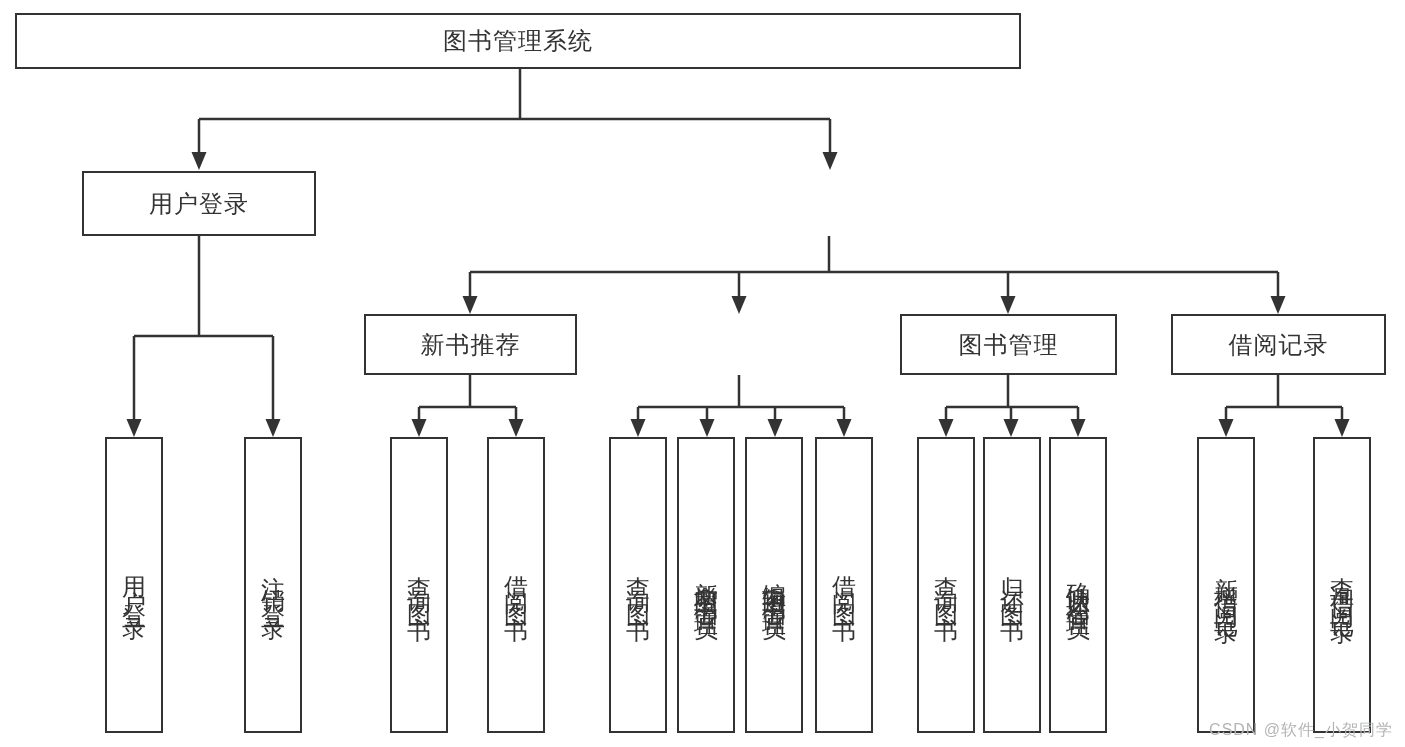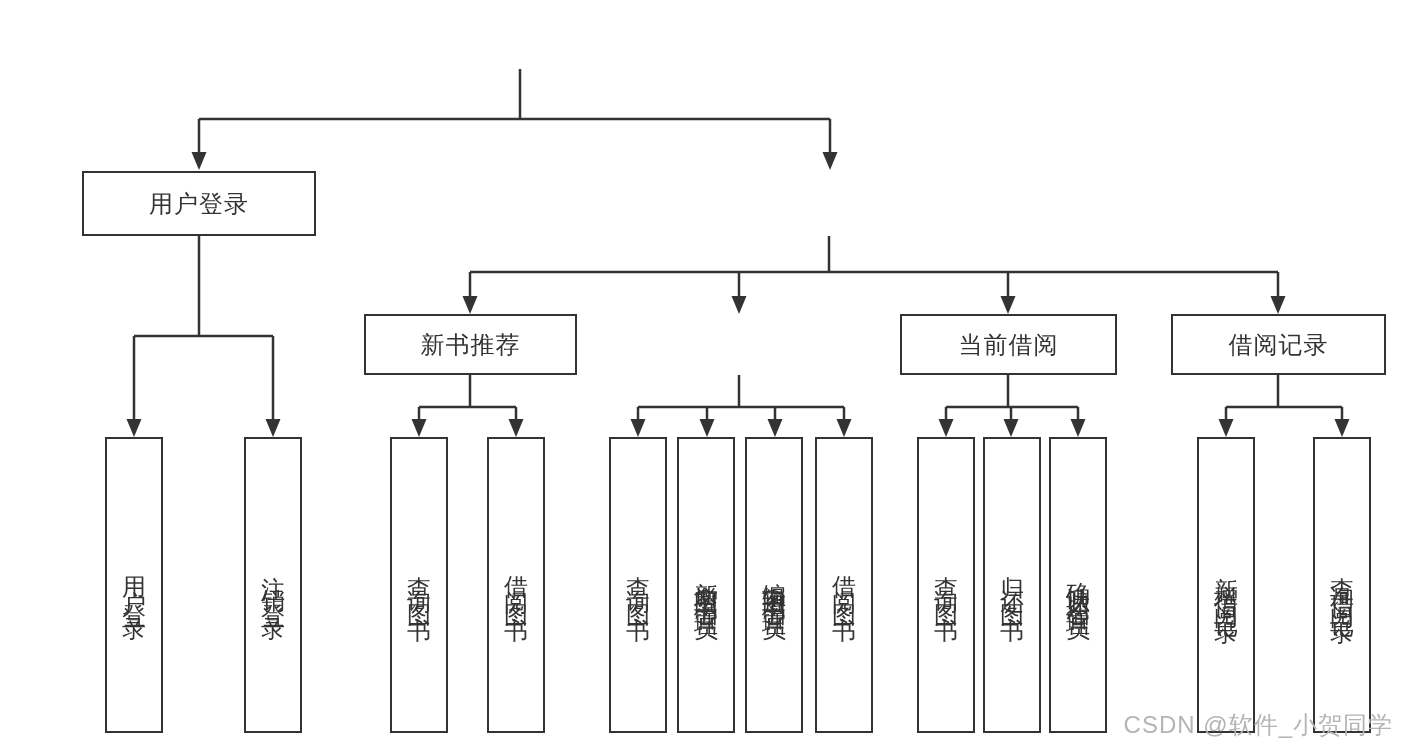--- a/index.html
+++ b/index.html
@@ -74,21 +74,21 @@
   .l8  { left: 815px; }
   .l9  { left: 917px; }
   .l10 { left: 983px; }
   .l11 { left: 1049px; }
   .l12 { left: 1197px; }
   .l13 { left: 1313px; }
   .watermark {
     position: absolute;
     right: 12px;
     bottom: 6px;
-    font-size: 24px;
+    font-size: 16px;
     color: var(--watermark);
     letter-spacing: 1px;
     pointer-events: none;
   }
 </style>
 </head>
 <body>
 
 <div class="canvas">
 
@@ -147,30 +147,33 @@
     <polygon points="1078,437 1070.5,419 1085.5,419"></polygon>
 
     <line x1="1278" y1="375" x2="1278" y2="407"></line>
     <line x1="1226" y1="407" x2="1342" y2="407"></line>
     <line x1="1226" y1="407" x2="1226" y2="420"></line>
     <polygon points="1226,437 1218.5,419 1233.5,419"></polygon>
     <line x1="1342" y1="407" x2="1342" y2="420"></line>
     <polygon points="1342,437 1334.5,419 1349.5,419"></polygon>
   </svg>
 
+  <div class="node n-root">
+    <span>图书管理系统</span>
+  </div>
 
   <div class="node n-login">
     <span>用户登录</span>
   </div>
 
   <div class="node n-mid n-mid1">
     <span>新书推荐</span>
   </div>
   <div class="node n-mid n-mid3">
-    <span>当前借阅</span>
+    <span>图书管理</span>
   </div>
   <div class="node n-mid n-mid4">
     <span>借阅记录</span>
   </div>
 
   <div class="node leaf ls4 l1">
     <span class="vtext">用户登录</span>
   </div>
   <div class="node leaf ls4 l2">
     <span class="vtext">注销登录</span>

